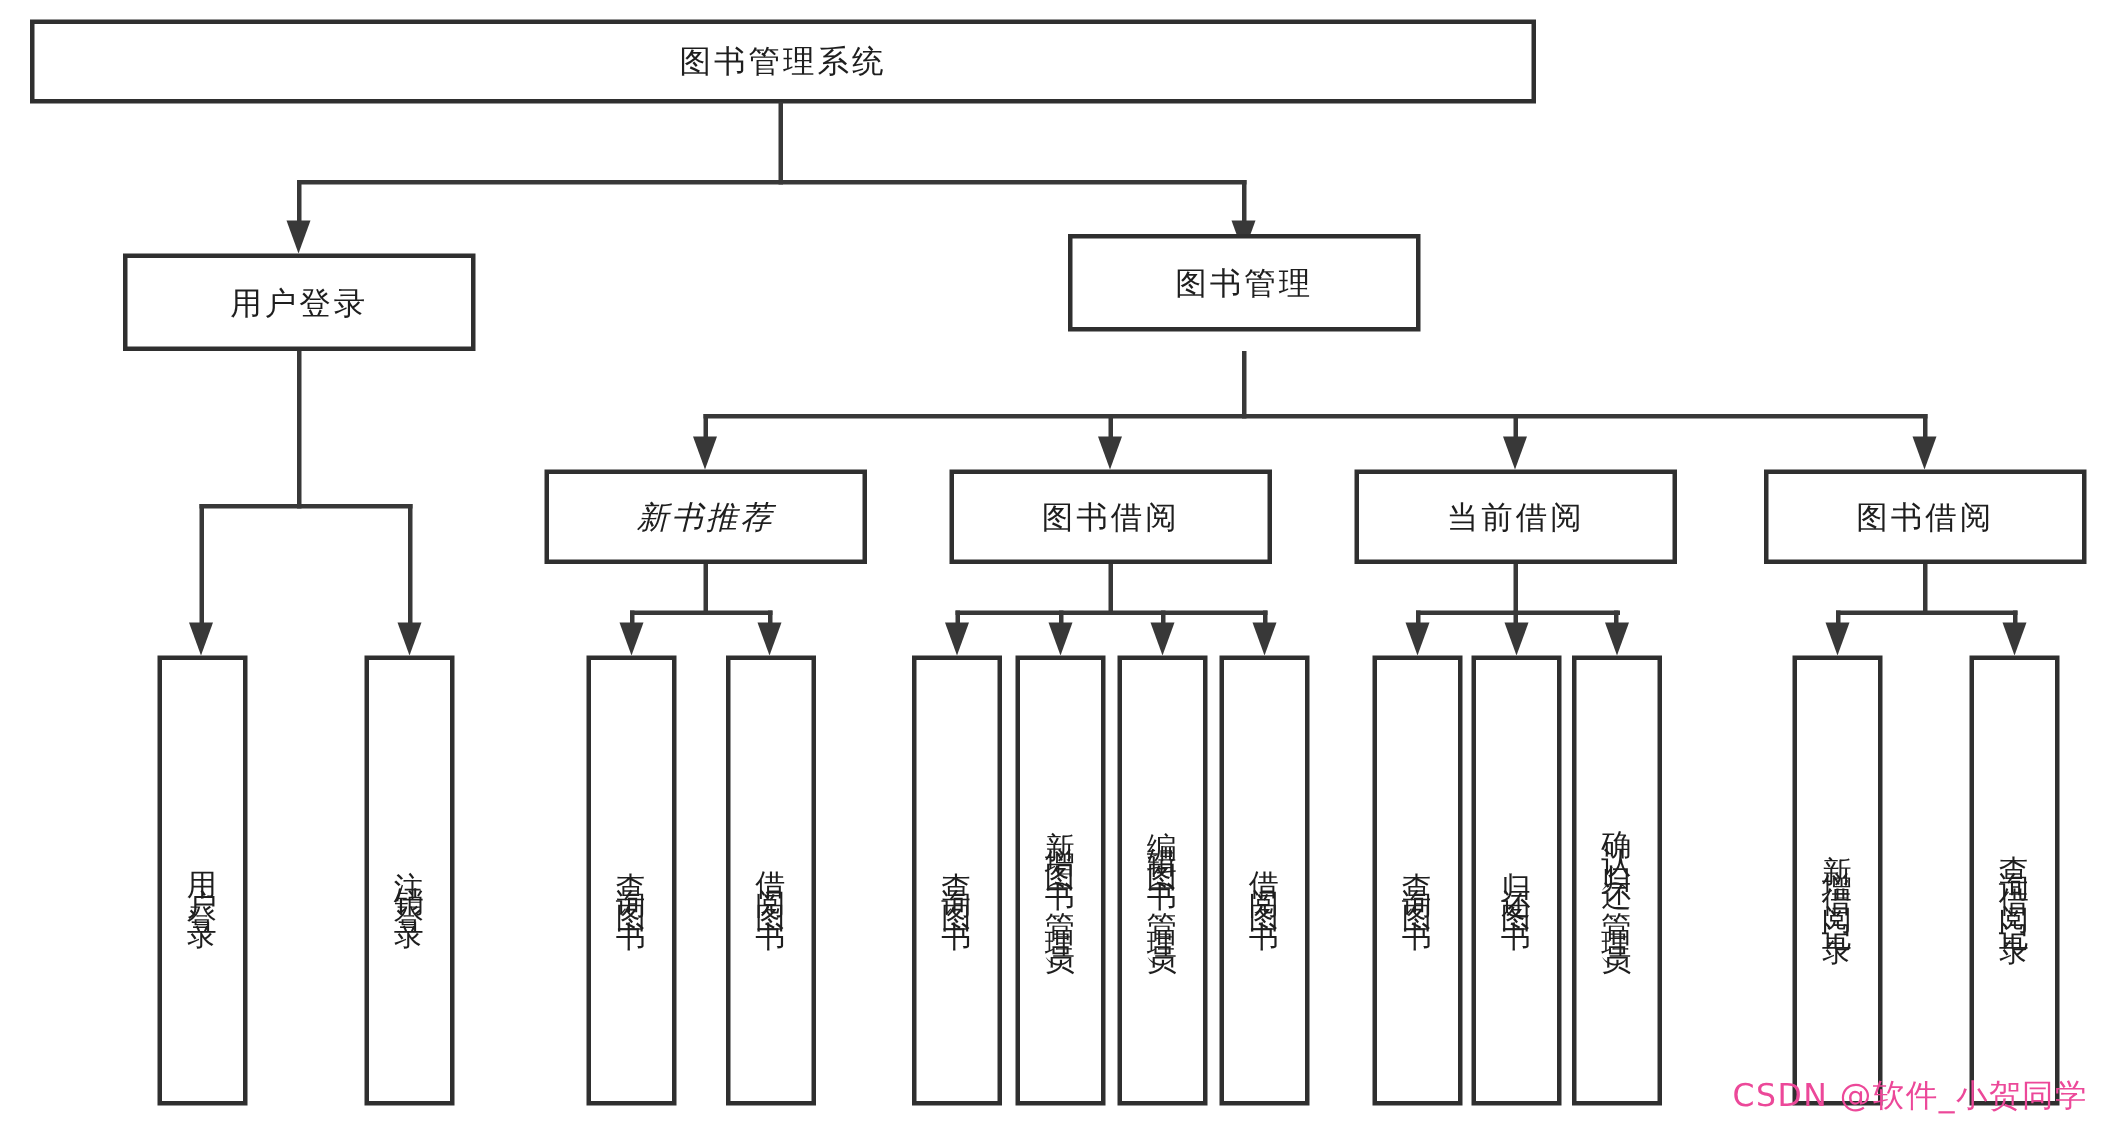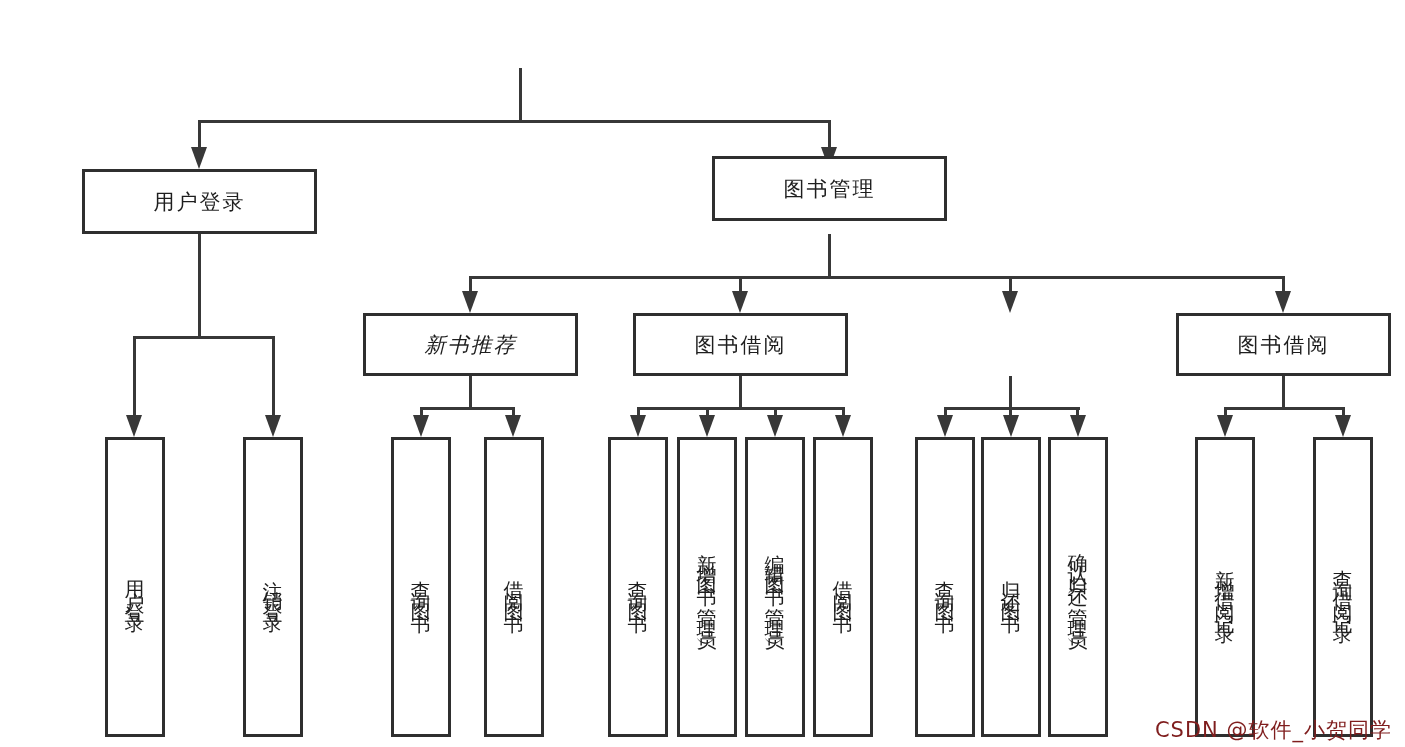--- a/index.html
+++ b/index.html
@@ -29,29 +29,32 @@
   .vline{position:absolute;width:3px;background:#383838;}
   .hline{position:absolute;height:3px;background:#383838;}
   .arrow{
     position:absolute;width:0;height:0;
     border-left:8px solid transparent;
     border-right:8px solid transparent;
     border-top:22px solid #383838;
   }
   .watermark{
     position:absolute;top:716px;right:13px;
-    font-size:21px;color:#7f1d1d;letter-spacing:1px;
+    font-size:21px;color:#ec4899;letter-spacing:1px;
     white-space:nowrap;z-index:10;
   }
 </style>
 </head>
 <body>
 
 <div class="stage">
 
+  <div class="box hnode" style="left:20px;top:13px;width:1004px;height:56px;">
+    <span>图书管理系统</span>
+  </div>
 
   <div class="vline" style="left:519px;top:68px;height:55px;"></div>
   <div class="hline" style="left:198px;top:120px;width:633px;"></div>
   <div class="vline" style="left:198px;top:120px;height:30px;"></div>
   <div class="arrow" style="left:191px;top:147px;"></div>
   <div class="vline" style="left:828px;top:120px;height:30px;"></div>
   <div class="arrow" style="left:821px;top:147px;"></div>
 
   <div class="box hnode" style="left:82px;top:169px;width:235px;height:65px;">
     <span>用户登录</span>
@@ -76,20 +79,23 @@
   <div class="vline" style="left:1009px;top:276px;height:18px;"></div>
   <div class="arrow" style="left:1002px;top:291px;"></div>
   <div class="vline" style="left:1282px;top:276px;height:18px;"></div>
   <div class="arrow" style="left:1275px;top:291px;"></div>
 
   <div class="box hnode" style="left:363px;top:313px;width:215px;height:63px;font-style:italic;">
     <span>新书推荐</span>
   </div>
   <div class="box hnode" style="left:633px;top:313px;width:215px;height:63px;">
     <span>图书借阅</span>
+  </div>
+  <div class="box hnode" style="left:903px;top:313px;width:215px;height:63px;">
+    <span>当前借阅</span>
   </div>
   <div class="box hnode" style="left:1176px;top:313px;width:215px;height:63px;">
     <span>图书借阅</span>
   </div>
 
   <div class="vline" style="left:469px;top:376px;height:34px;"></div>
   <div class="hline" style="left:420px;top:407px;width:95px;"></div>
   <div class="vline" style="left:420px;top:407px;height:12px;"></div>
   <div class="arrow" style="left:413px;top:415px;"></div>
   <div class="vline" style="left:512px;top:407px;height:12px;"></div>

